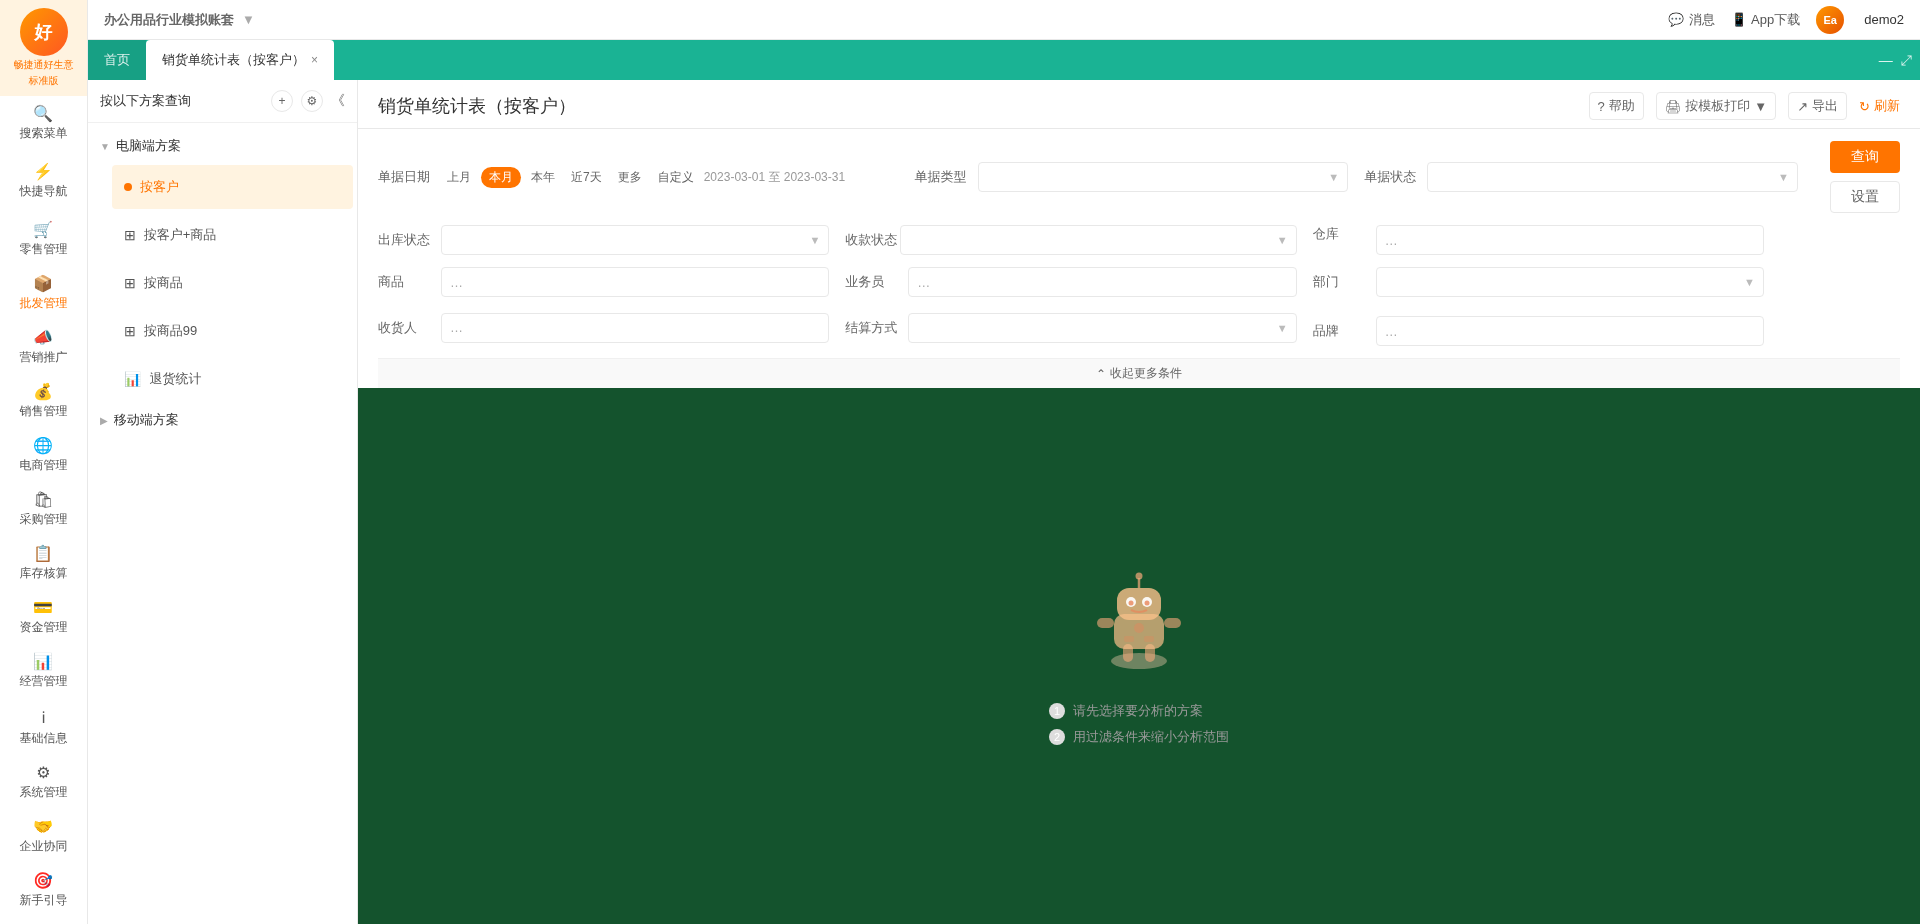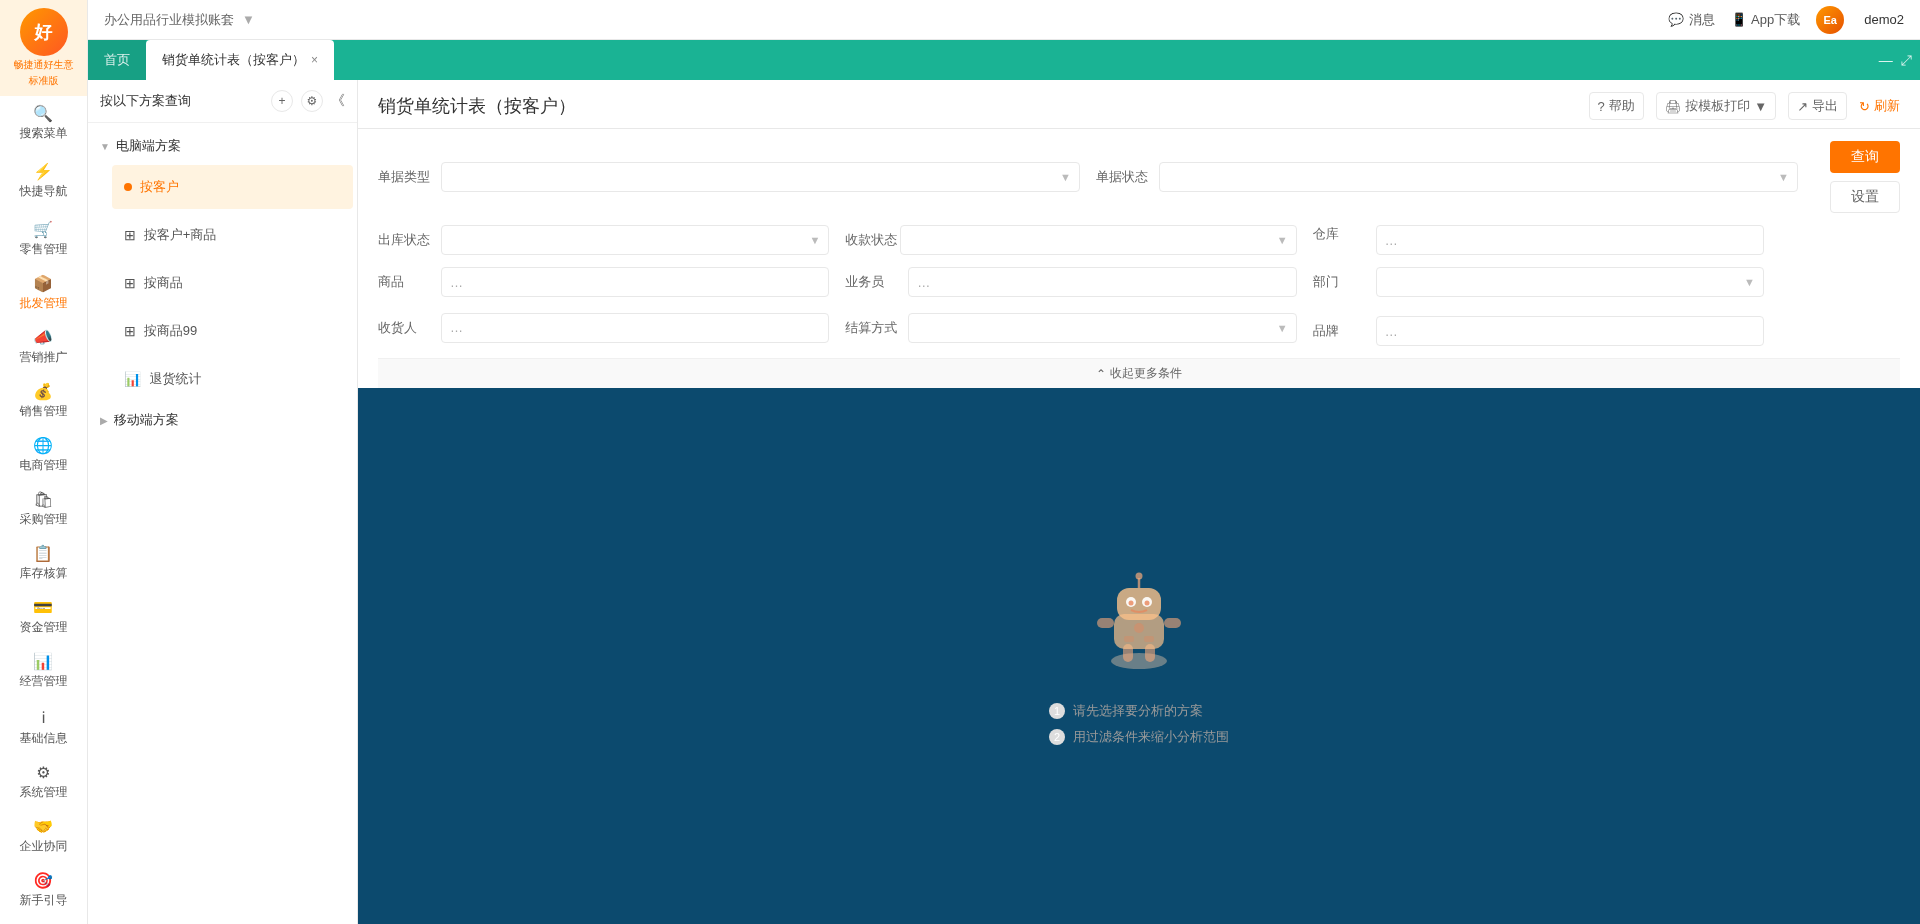--- a/index.html
+++ b/index.html
@@ -14,37 +14,37 @@
     .sidebar-item.active { color: #ff7400; }
     .sidebar-item .item-icon { font-size: 16px; margin-bottom: 2px; }
     .sidebar-divider { width: 60%; height: 1px; background: #f0f0f0; margin: 2px 0; }
 
     
     .main-area { flex: 1; display: flex; flex-direction: column; overflow: hidden; }
 
     
     .top-header { height: 40px; background: #fff; display: flex; align-items: center; justify-content: space-between; padding: 0 16px; border-bottom: 1px solid #e8e8e8; }
     .top-header-left { display: flex; align-items: center; gap: 8px; }
-    .breadcrumb-text { font-size: 13px; color: #666; }
+    .breadcrumb-text { font-size: 13px; color: #666; font-weight: bold; }
     .breadcrumb-arrow { color: #aaa; }
     .top-header-right { display: flex; align-items: center; gap: 16px; }
     .header-btn { display: flex; align-items: center; gap: 4px; font-size: 13px; color: #555; cursor: pointer; }
     .user-avatar { width: 28px; height: 28px; background: linear-gradient(135deg, #ff9800, #e65100); border-radius: 50%; display: flex; align-items: center; justify-content: center; color: white; font-size: 11px; font-weight: bold; }
 
     
     .tab-bar { height: 40px; background: #1ab394; display: flex; align-items: center; padding: 0 0; gap: 0; }
     .tab-item { height: 40px; display: flex; align-items: center; padding: 0 16px; cursor: pointer; font-size: 13px; color: rgba(255,255,255,0.85); gap: 6px; }
     .tab-item.home { background: rgba(0,0,0,0.1); }
     .tab-item.active { background: #fff; color: #333; border-radius: 4px 4px 0 0; }
     .tab-close { font-size: 12px; color: #888; cursor: pointer; }
     .tab-bar-right { margin-left: auto; display: flex; align-items: center; padding-right: 8px; gap: 8px; }
     .tab-bar-icon { color: rgba(255,255,255,0.85); cursor: pointer; font-size: 14px; }
 
     
-    .content-area { flex: 1; display: flex; overflow: hidden; background: #0c4a6e; }
+    .content-area { flex: 1; display: flex; overflow: hidden; background: #14532d; }
 
     
     .left-panel { width: 270px; background: #fff; border-right: 1px solid #e8e8e8; display: flex; flex-direction: column; flex-shrink: 0; }
     .left-panel-header { padding: 10px 12px; display: flex; align-items: center; justify-content: space-between; border-bottom: 1px solid #f0f0f0; }
     .left-panel-title { font-size: 13px; color: #333; font-weight: 500; }
     .left-panel-actions { display: flex; align-items: center; gap: 8px; }
     .action-icon { width: 22px; height: 22px; border-radius: 50%; border: 1px solid #e8e8e8; display: flex; align-items: center; justify-content: center; cursor: pointer; color: #666; font-size: 12px; }
     .collapse-icon { cursor: pointer; color: #666; font-size: 14px; }
 
     .scheme-tree { flex: 1; overflow-y: auto; padding: 8px 0; }
@@ -286,20 +286,34 @@
             <span>↻</span>
             <span>刷新</span>
           </div>
         </div>
       </div>
 
       <div style="background:#fff;padding:12px 20px 0;border-bottom:none;">
 
         <div style="display:flex;align-items:center;gap:16px;margin-bottom:12px;">
 
+          <div style="display:flex;align-items:center;gap:8px;flex:1.2;">
+            <span class="filter-cell-label">单据日期</span>
+            <div style="display:flex;align-items:center;gap:4px;flex:1;">
+              <div class="date-tabs">
+                <span class="date-tab">上月</span>
+                <span class="date-tab active">本月</span>
+                <span class="date-tab">本年</span>
+                <span class="date-tab">近7天</span>
+                <span class="date-tab">更多</span>
+                <span class="date-tab">自定义</span>
+              </div>
+              <span class="date-range-text">2023-03-01 至 2023-03-31</span>
+            </div>
+          </div>
 
           <div style="display:flex;align-items:center;gap:8px;flex:1;">
             <span class="filter-cell-label">单据类型</span>
             <div class="filter-cell-input" style="flex:1;">
               <span class="fci-text"></span>
               <span class="fci-icon">▼</span>
             </div>
           </div>
 
           <div style="display:flex;align-items:center;gap:8px;flex:1;">

